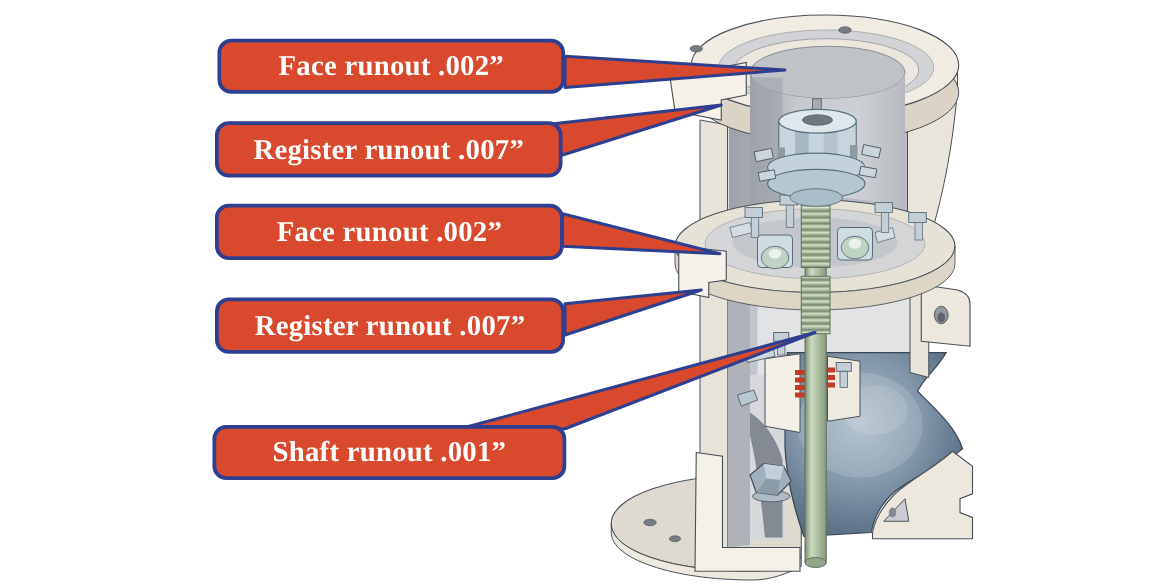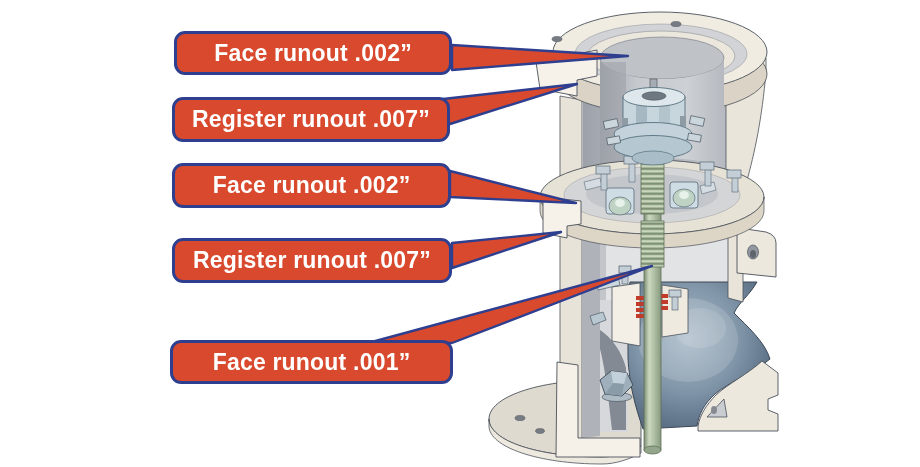--- a/index.html
+++ b/index.html
@@ -1,17 +1,17 @@
 <!DOCTYPE html>
 <html style="--background: #FFFFFF; --callout-fill: #D8492D; --callout-border: #2E3F8F; --callout-text: #FFFFFF; --leader-line: #2E3F8F; --casing-cream: #EDE8DD; --volute-blue: #5C7086; --shaft-green: #AFC0A4; --hardware-blue: #C9D7DF; --packing-red: #C23A2A;"><head>
 <meta charset="utf-8">
 <style>
   html,body{margin:0;padding:0;background:#fff;}
   .stage{position:relative;width:920px;height:467px;background:var(--background,#fff);overflow:hidden;
-         font-family:Liberation Sans, sans-serif;}
+         font-family:Liberation Serif, serif;}
   .stage svg{position:absolute;left:0;top:0;}
   .callout{position:absolute;display:flex;align-items:center;justify-content:center;
            background:var(--callout-fill,#D8492D);
            border:3px solid var(--callout-border,#2E3F8F);
            border-radius:11px;box-sizing:border-box;
            color:var(--callout-text,#fff);font-size:23px;font-weight:600;letter-spacing:.2px;
            z-index:2;}
   .leader{fill:var(--callout-fill,#D8492D);stroke:var(--leader-line,#2E3F8F);
           stroke-width:2.4;stroke-linejoin:round;}
   .c1{left:174px;top:31px;width:278px;height:44px;}
@@ -210,16 +210,16 @@
   <div class="callout c2">
     <span>Register runout .007”</span>
   </div>
   <div class="callout c3">
     <span>Face runout .002”</span>
   </div>
   <div class="callout c4">
     <span>Register runout .007”</span>
   </div>
   <div class="callout c5">
-    <span>Face runout .001”</span>
+    <span>Shaft runout .001”</span>
   </div>
 
 </div>
 
 </body></html>

